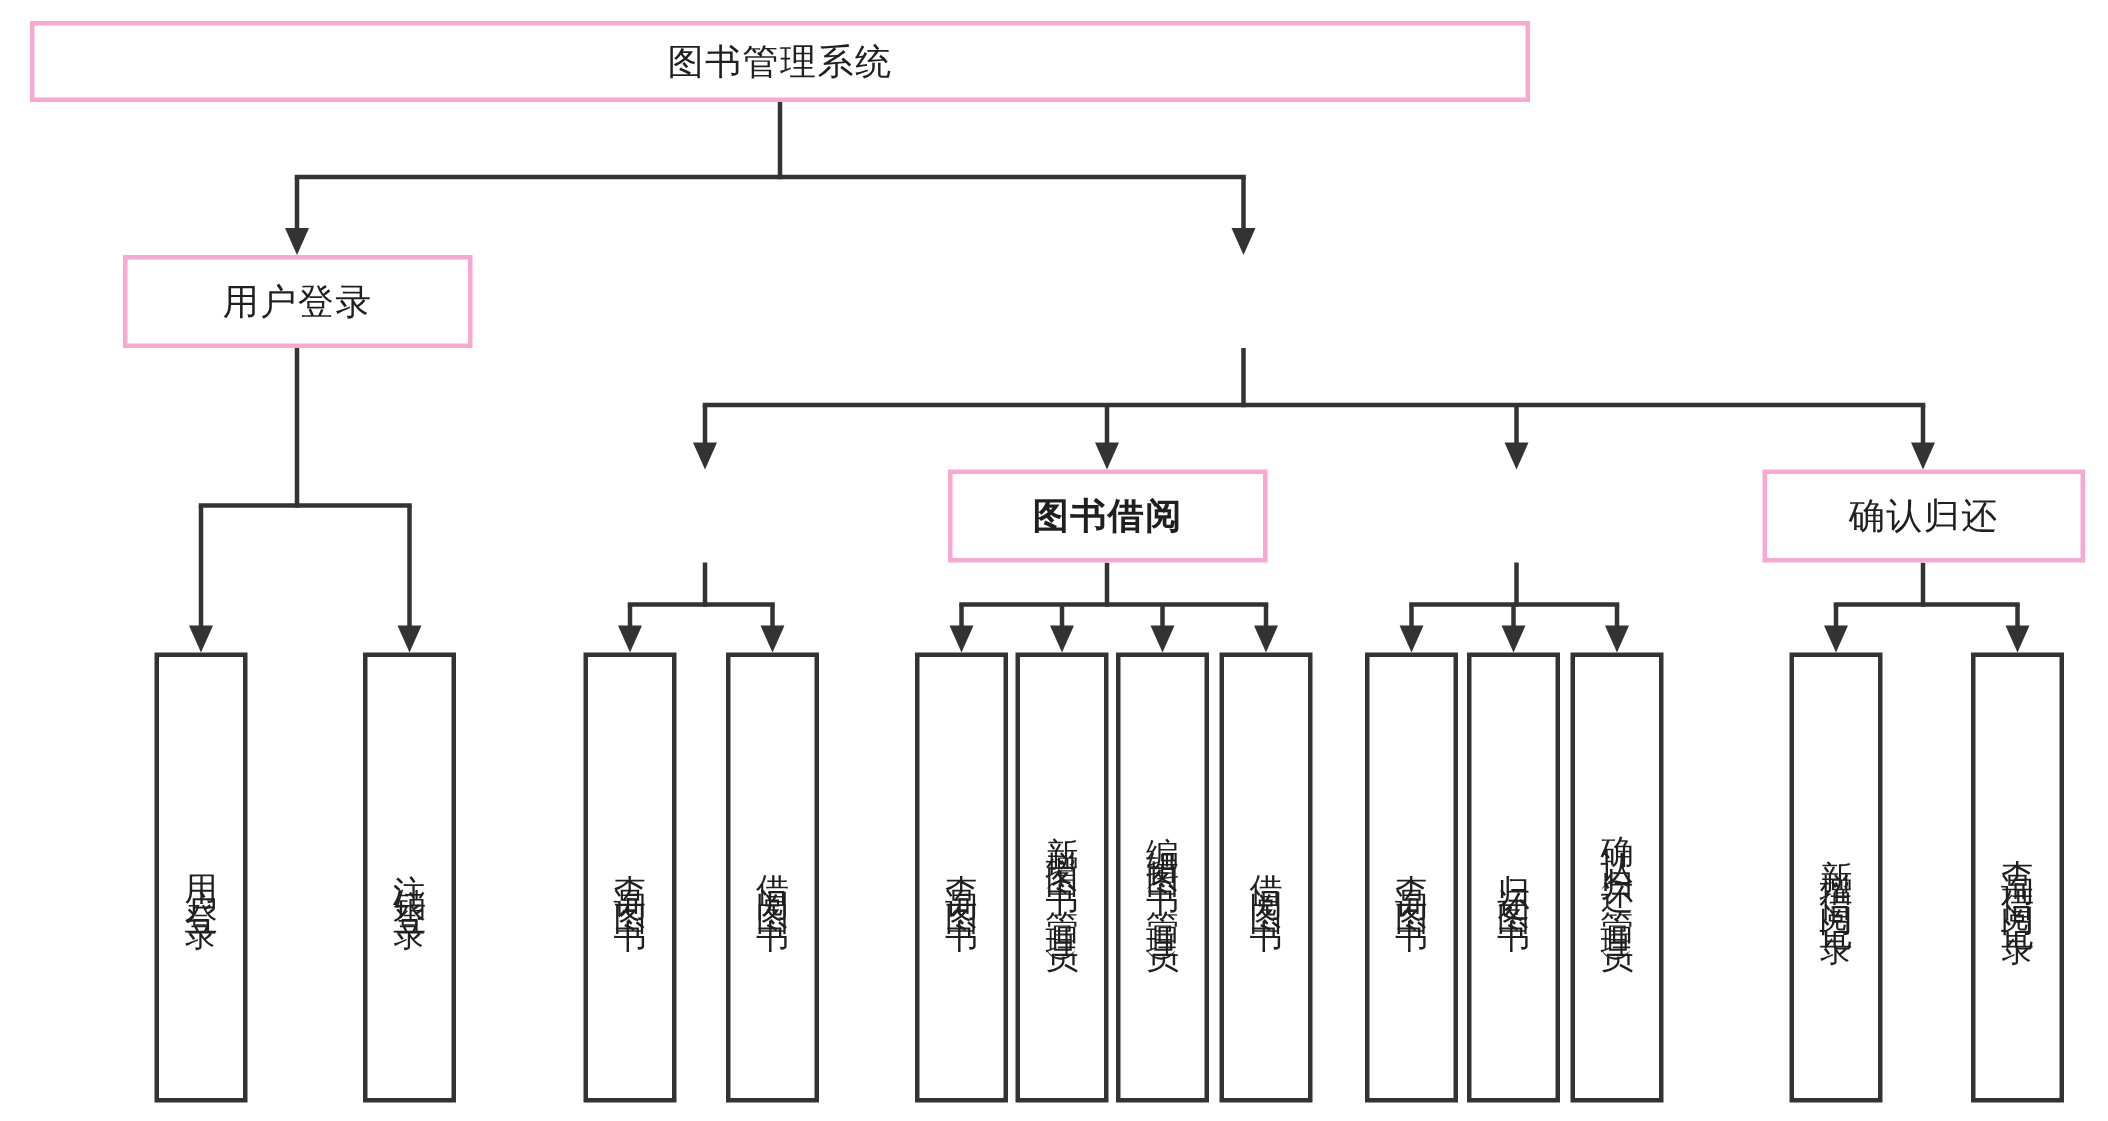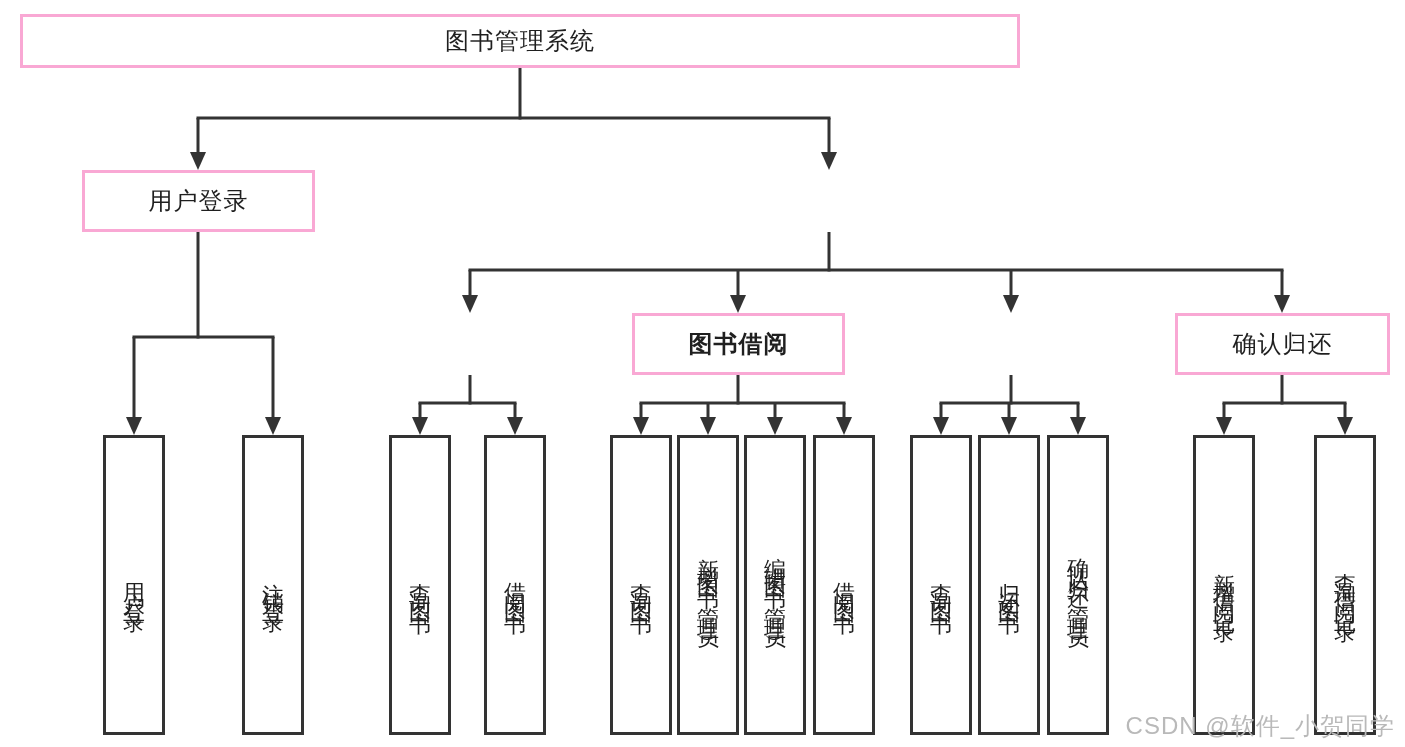--- a/index.html
+++ b/index.html
@@ -195,15 +195,14 @@
   <div class="leaf" style="left:1047px;">
     <span class="vtext">确认归还（管理员）</span>
   </div>
   <div class="leaf" style="left:1193px;">
     <span class="vtext">新增借阅记录</span>
   </div>
   <div class="leaf" style="left:1314px;">
     <span class="vtext">查询借阅记录</span>
   </div>
 
-  <div class="watermark">CSDN @软件_小贺同学</div>
 
 </div>
 
 </body></html>

